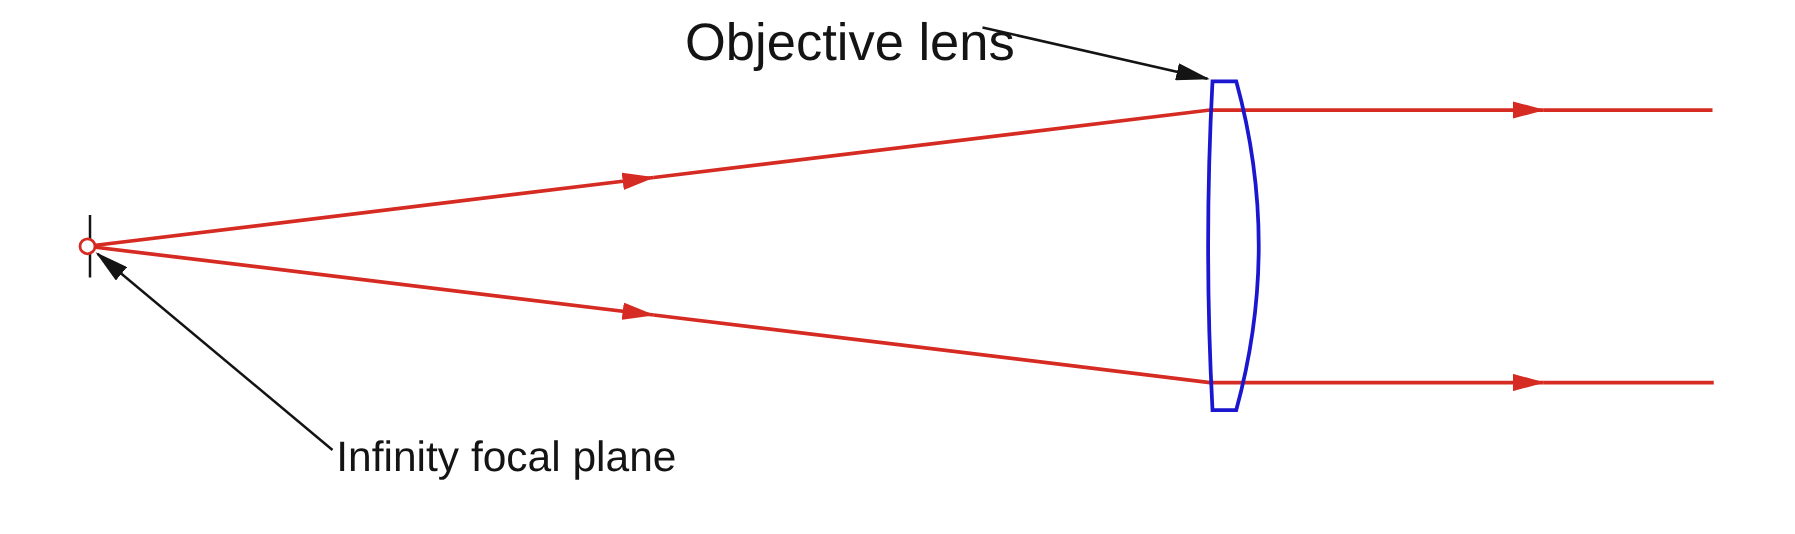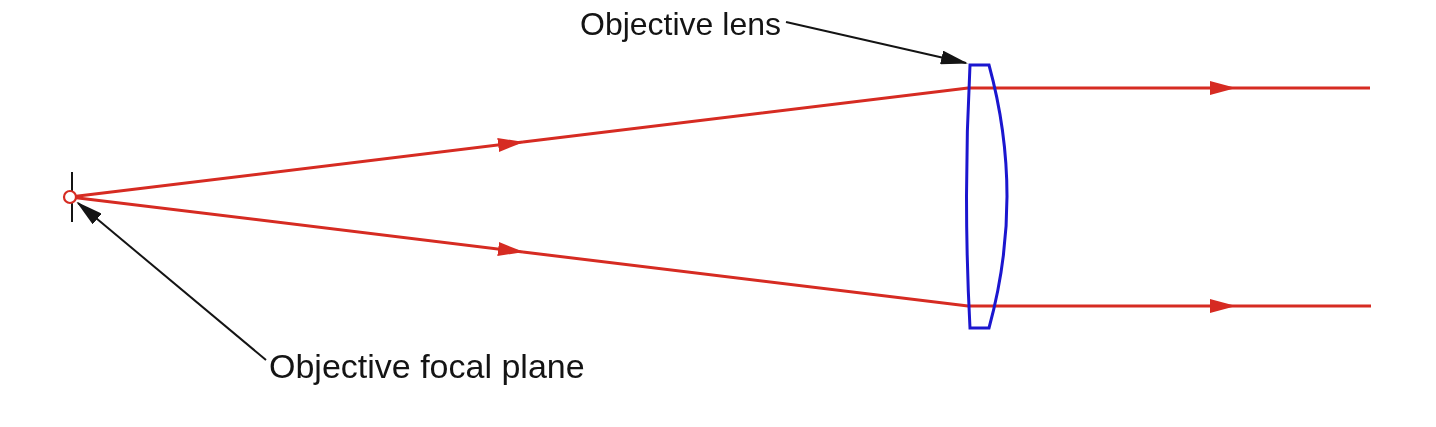--- a/index.html
+++ b/index.html
@@ -20,24 +20,23 @@
     top: 0;
   }
   .diagram-label {
     position: absolute;
     color: var(--annotation, #141414);
     white-space: nowrap;
     user-select: none;
   }
   .label-objective {
     left: 548px;
-    top: 6px;
-    font-size: 32px;
+    top: 16px;
+    font-size: 42px;
     line-height: 36px;
-    margin-left: 32px;
   }
   .label-focal {
     left: 269px;
     top: 348px;
     font-size: 34px;
     line-height: 37px;
   }
 </style>
 </head>
 <body>
@@ -71,16 +70,16 @@
     <circle cx="70" cy="197" r="6" fill="#ffffff" stroke-width="2.2" stroke="#d62b22"></circle>
 
     <path d="M786,22 L966,63" fill="none" stroke-width="2" marker-end="url(#arrowBlack)" stroke="#141414"></path>
 
     <path d="M266,360 L78,203" fill="none" stroke-width="2" marker-end="url(#arrowBlack)" stroke="#141414"></path>
   </svg>
 
   <div class="diagram-label label-objective">Objective lens</div>
 
   <div class="diagram-label label-focal">
-    <div>Objective focal plane</div>
+    <div>Infinity focal plane</div>
   </div>
 
 </div>
 
 </body></html>

